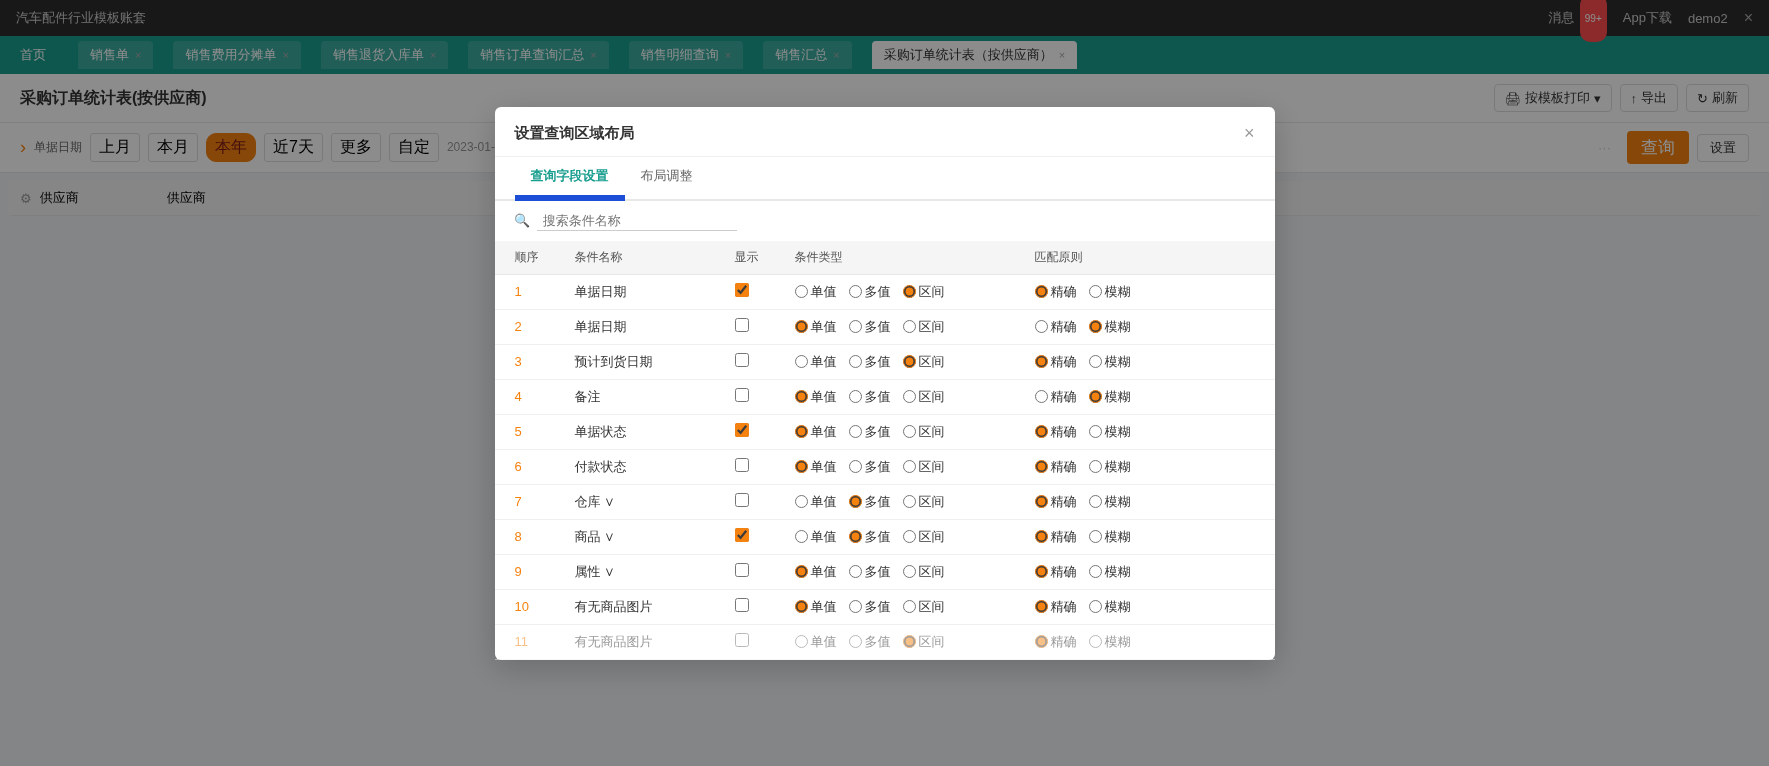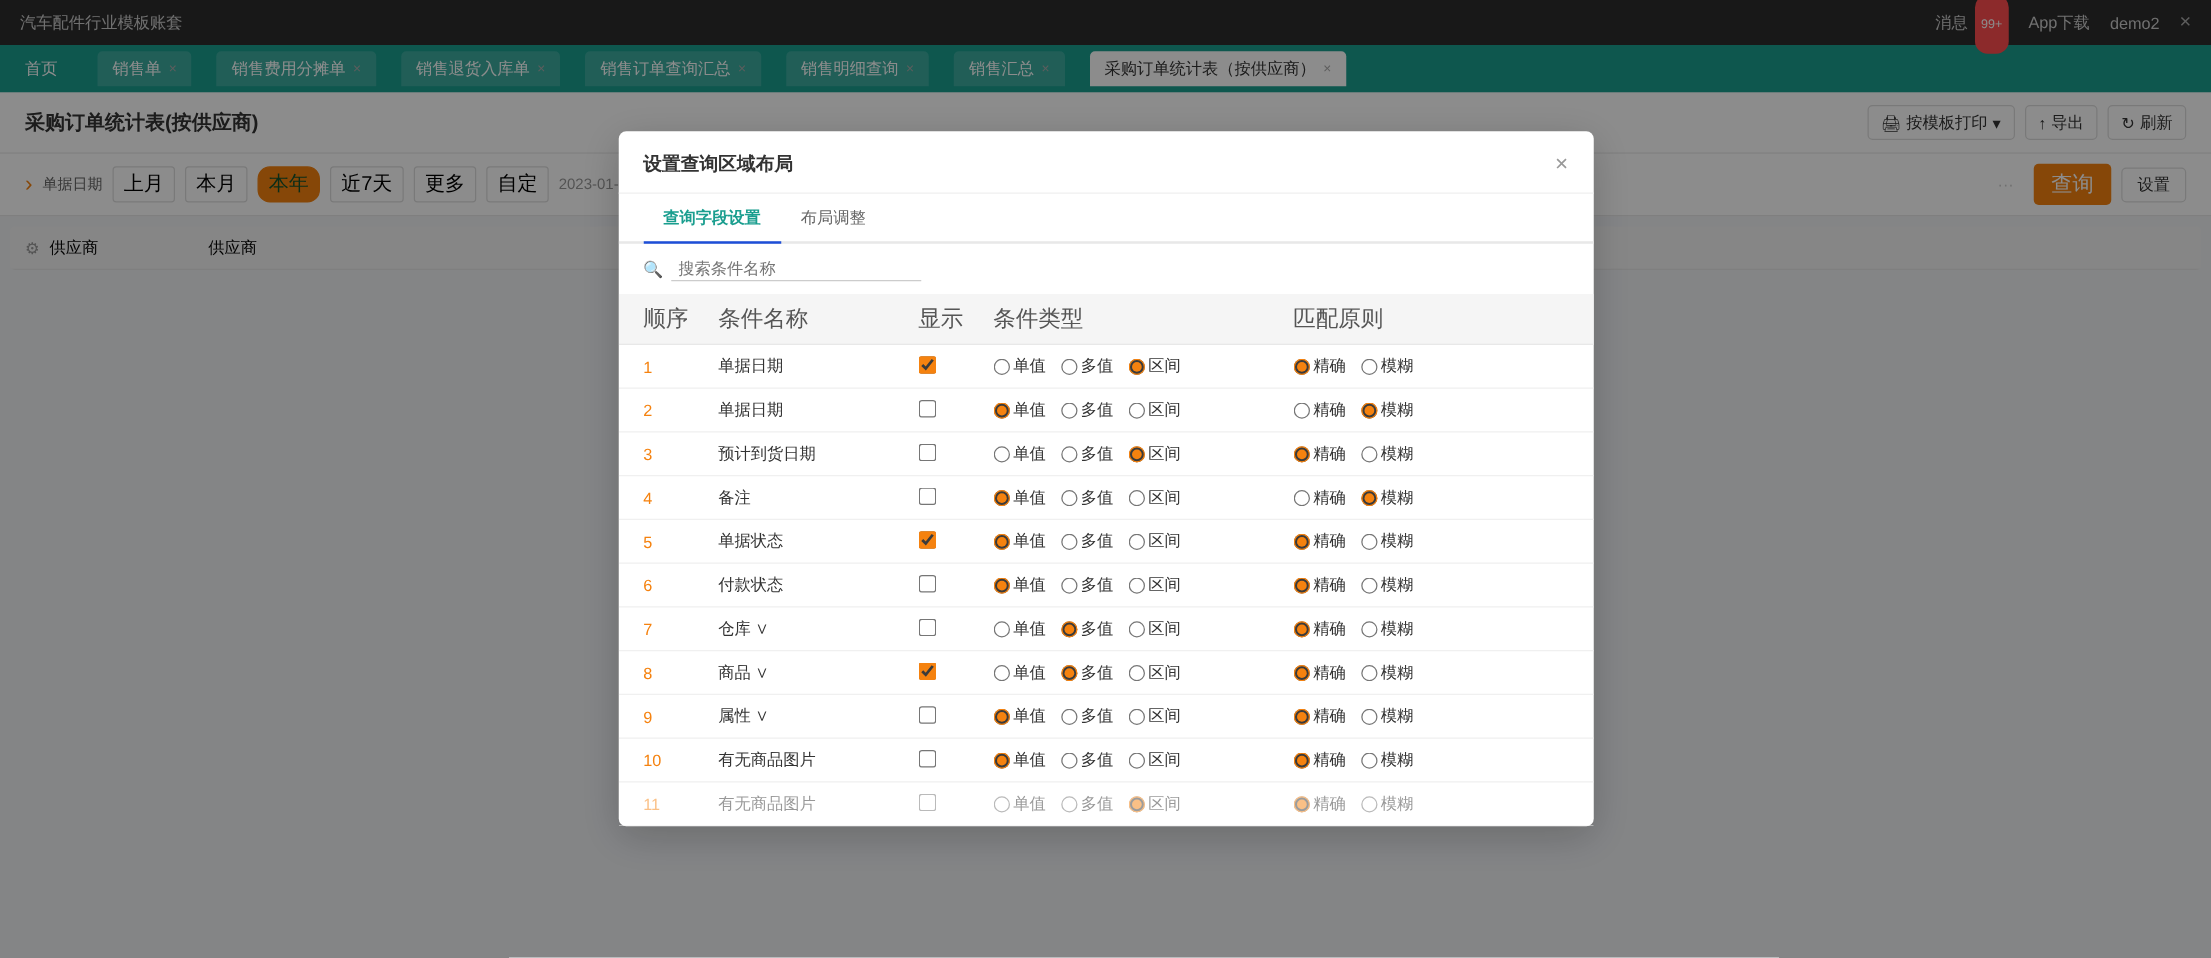--- a/index.html
+++ b/index.html
@@ -75,21 +75,21 @@
       background: white;
       padding: 8px 20px;
       display: flex;
       align-items: center;
       gap: 8px;
       border-bottom: 1px solid #e8e8e8;
     }
     .collapse-btn { color: #f5820f; cursor: pointer; font-size: 18px; }
     .filter-label { color: #666; font-size: 12px; }
     .date-btn { padding: 3px 8px; border: 1px solid #ddd; border-radius: 3px; cursor: pointer; font-size: 16px; background: white; }
-    .date-btn.active { background: #f5820f; color: #14532d; border-color: #f5820f; border-radius: 10px; }
+    .date-btn.active { background: #f5820f; color: #7f1d1d; border-color: #f5820f; border-radius: 10px; }
     .date-range { color: #999; font-size: 12px; }
     .set-btn { background: white; border: 1px solid #ddd; color: #333; padding: 4px 12px; border-radius: 4px; cursor: pointer; font-size: 13px; }
 
     
     .table-area {
       background: white;
       margin: 8px;
       border-radius: 4px;
       overflow: hidden;
     }
@@ -137,21 +137,21 @@
     .dialog-tab {
       padding: 10px 16px;
       font-size: 13px;
       color: #666;
       cursor: pointer;
       border-bottom: 2px solid transparent;
       margin-bottom: -2px;
     }
     .dialog-tab.active {
       color: #1a9e8f;
-      border-bottom: 2px solid #1d4ed8;
+      border-bottom: 6px solid #1d4ed8;
       font-weight: bold;
     }
 
     
     .dialog-search {
       padding: 10px 20px;
       display: flex; align-items: center; gap: 6px;
     }
     .search-icon { color: #999; }
     .dialog-search input {
@@ -160,21 +160,21 @@
     }
 
     
     .dialog-table { flex: 1; overflow-y: auto; }
     .dt-header {
       display: grid;
       grid-template-columns: 60px 160px 60px 240px 200px;
       background: #f5f5f5;
       padding: 8px 20px;
       border-bottom: 1px solid #e8e8e8;
-      font-size: 18px; color: #555; font-weight: 500;
+      font-size: 12px; color: #555; font-weight: 500;
       position: sticky; top: 0;
     }
     .dt-row {
       display: grid;
       grid-template-columns: 60px 160px 60px 240px 200px;
       padding: 8px 20px;
       border-bottom: 1px solid #f0f0f0;
       align-items: center;
       font-size: 13px; color: #333;
     }

